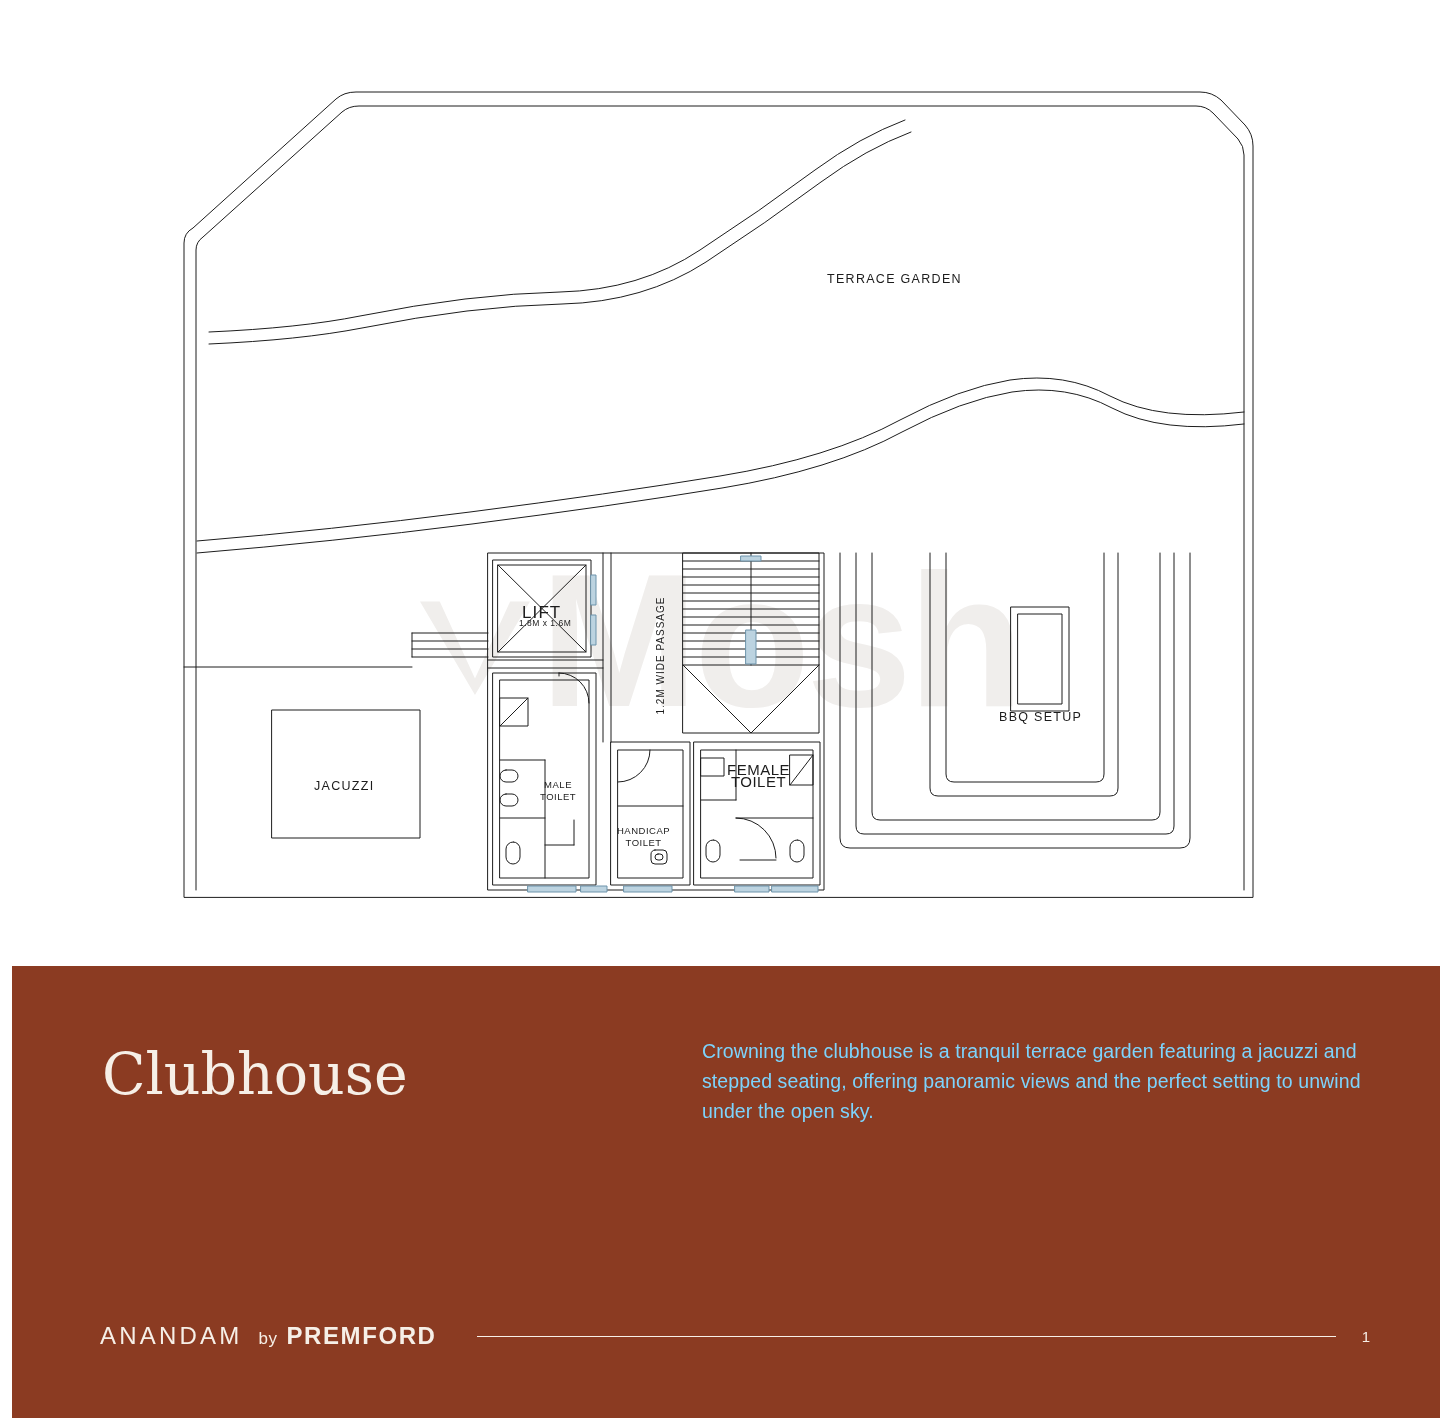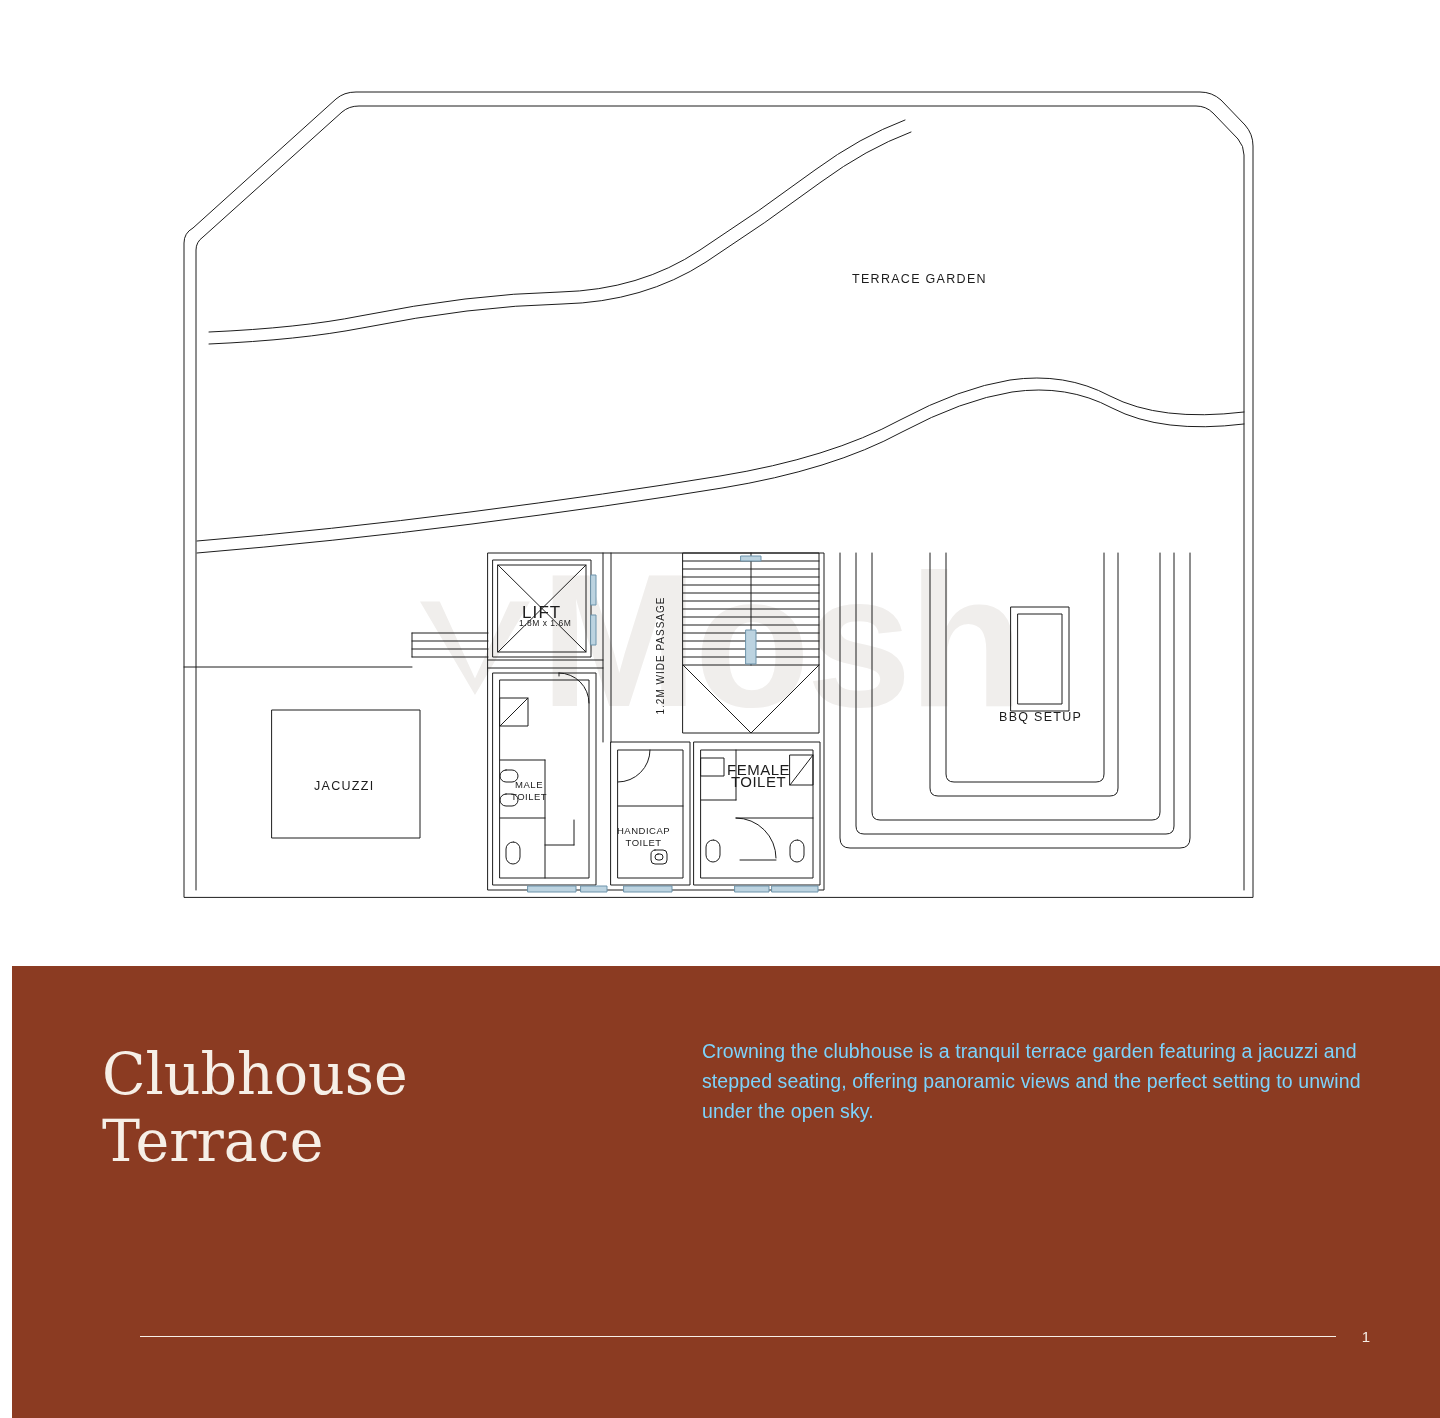--- a/index.html
+++ b/index.html
@@ -60,26 +60,26 @@
 
   .plan-label {
     position: absolute;
     font-family: "Liberation Sans", sans-serif;
     color: #1c1c1c;
     letter-spacing: 0.9px;
     white-space: nowrap;
     text-align: center;
     user-select: none;
   }
-  .lbl-terrace { font-size: 12.5px; left: 852px; top: 272px; letter-spacing: 1.3px; }
+  .lbl-terrace { font-size: 12.5px; left: 827px; top: 272px; letter-spacing: 1.3px; }
   .lbl-jacuzzi { font-size: 12.5px; left: 314px; top: 767px; letter-spacing: 1.3px; margin-top: 12px; }
   .lbl-bbq     { font-size: 12.5px; left: 999px; top: 710px; letter-spacing: 1.3px; }
   .lbl-lift    { font-size: 17px;  left: 522px; top: 603px; letter-spacing: 1.1px; }
   .lbl-lift-dim{ font-size: 8.5px; left: 519px; top: 618px; letter-spacing: 0.5px; }
-  .lbl-male    { font-size: 9.5px; left: 511px; top: 779px; line-height: 12px; letter-spacing: 0.5px; }
+  .lbl-male    { font-size: 9.5px; left: 540px; top: 779px; line-height: 12px; letter-spacing: 0.5px; }
   .lbl-female  { font-size: 15px; left: 727px; top: 764px; line-height: 12px; letter-spacing: 0.5px; }
   .lbl-handi   { font-size: 9.5px; left: 617px; top: 825px; line-height: 12px; letter-spacing: 0.5px; }
   .lbl-passage {
     font-size: 10px;
     left: 600px;
     top: 650px;
     letter-spacing: 1px;
     transform: rotate(-90deg);
     transform-origin: center center;
     width: 120px;
@@ -285,22 +285,26 @@
 TOILET</div>
   <div class="plan-label lbl-handi" style="white-space:pre-line">HANDICAP
 TOILET</div>
   <div class="plan-label lbl-passage">1.2M WIDE PASSAGE</div>
 </div>
 
 <div id="bottom-band">
 
   <div id="headline">
     <div>Clubhouse</div>
-    <div>Terrace</div>
   </div>
 
   <div id="description">Crowning the clubhouse is a tranquil terrace garden featuring a jacuzzi and stepped seating, offering panoramic views and the perfect setting to unwind under the open sky.</div>
 
   <div id="brand-row">
+    <div id="brand-logo">
+      <span class="brand-anandam">ANANDAM</span>
+      <span class="brand-by">by</span>
+      <span class="brand-premford">PREMFORD</span>
+    </div>
     <div id="brand-rule"></div>
     <div id="page-number">1</div>
   </div>
 </div>
 
 </body></html>

